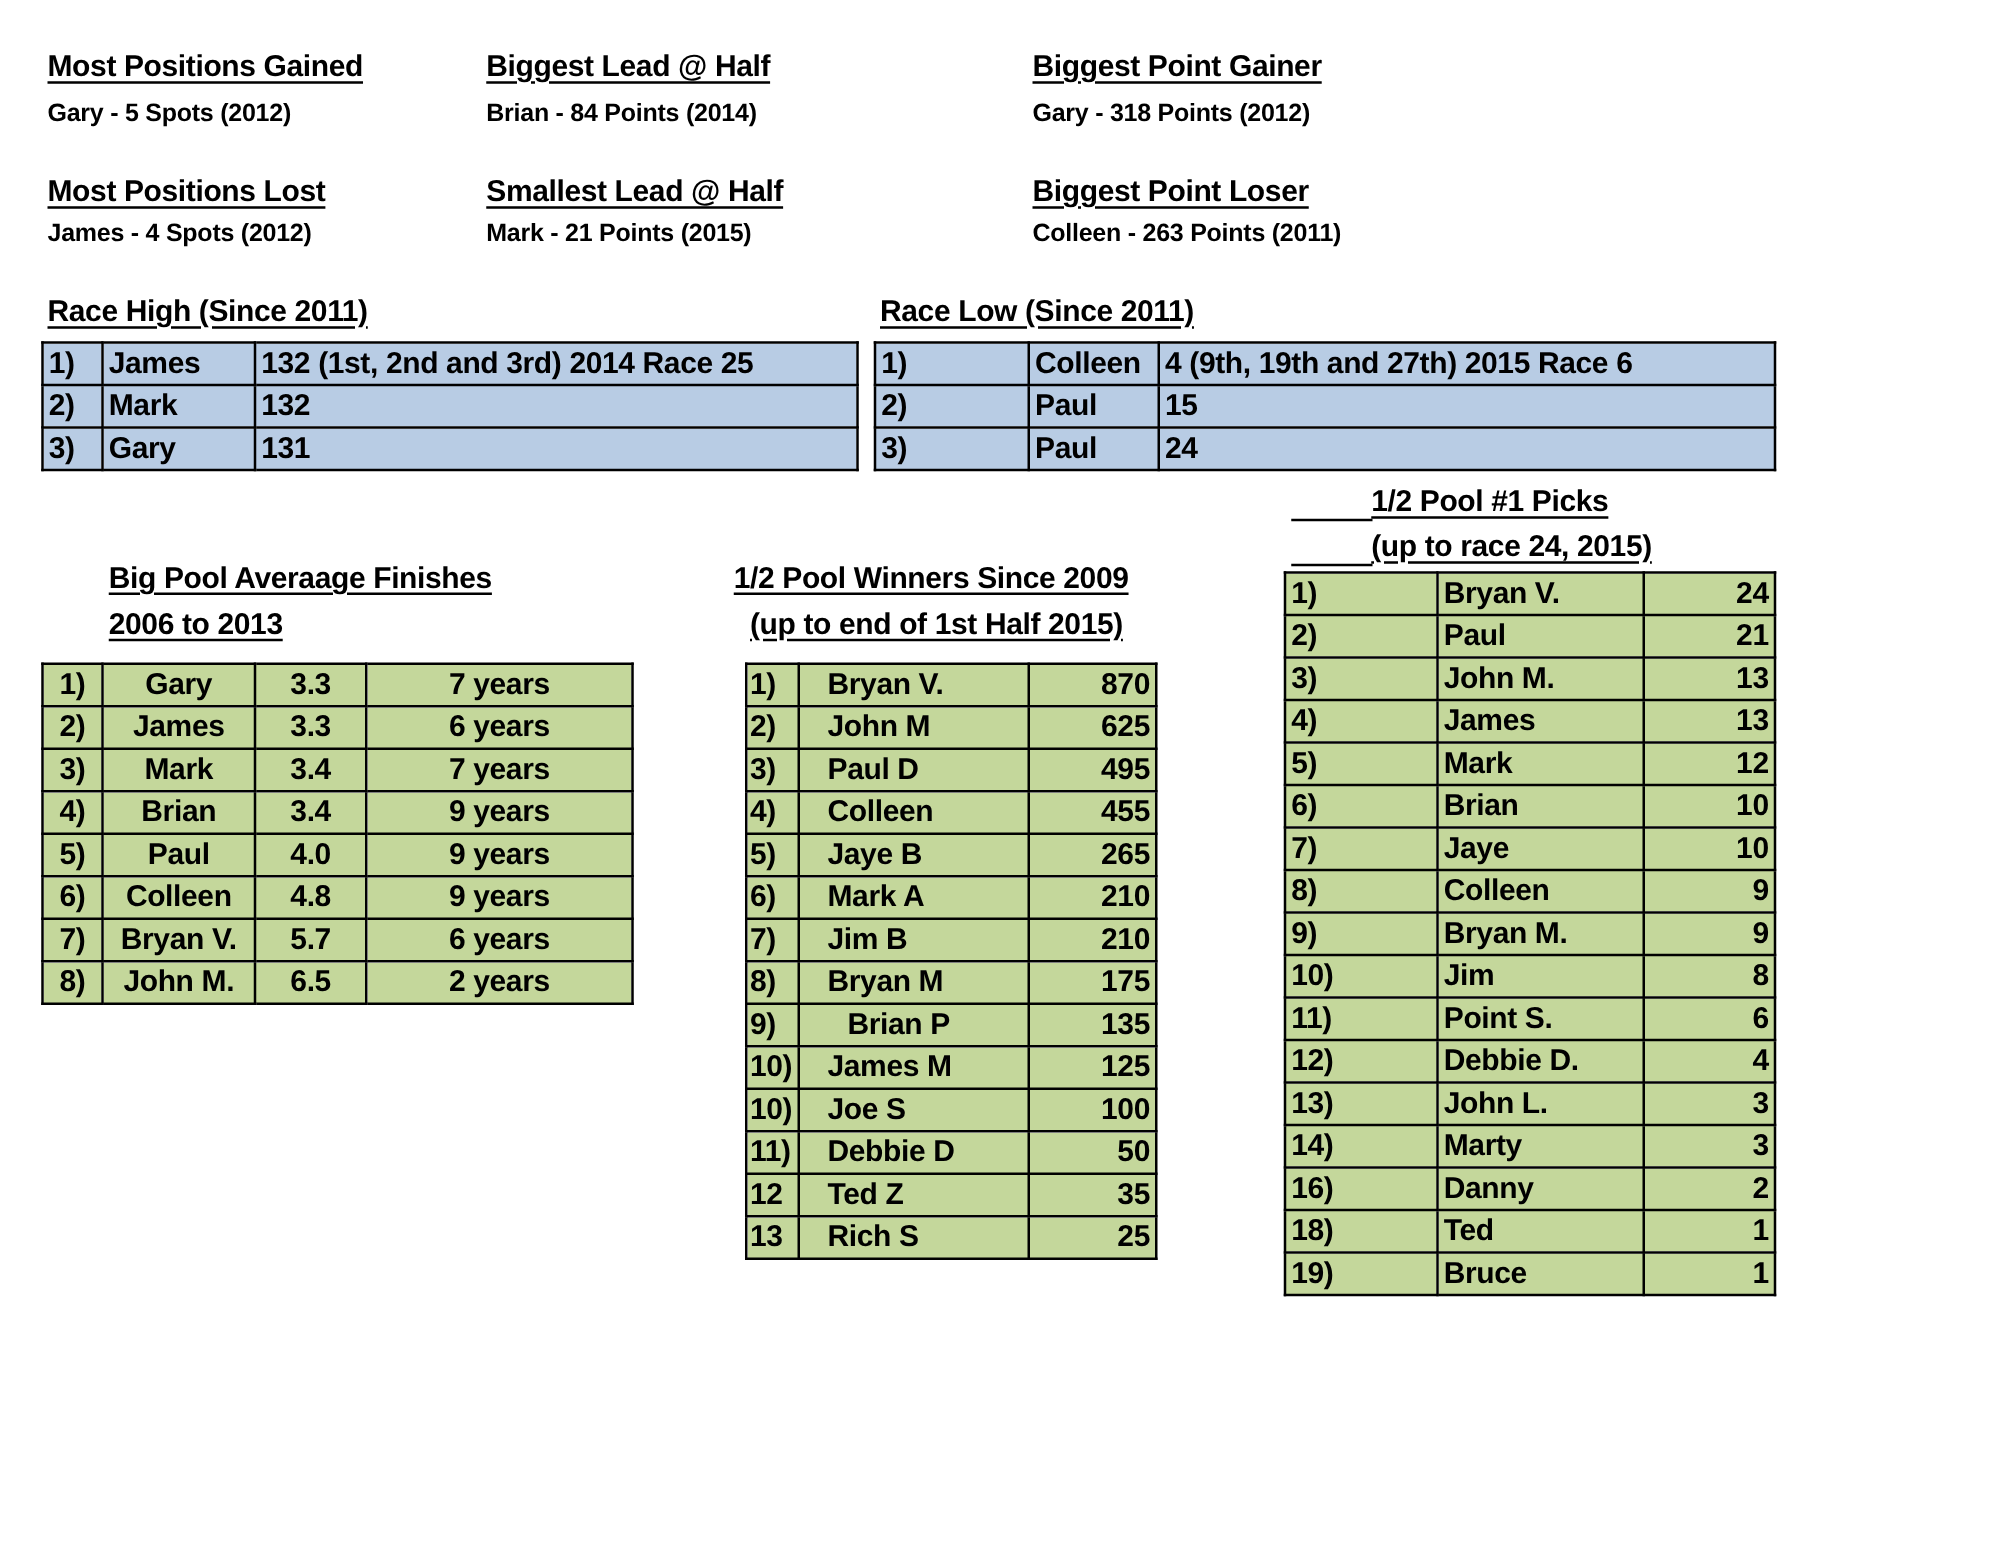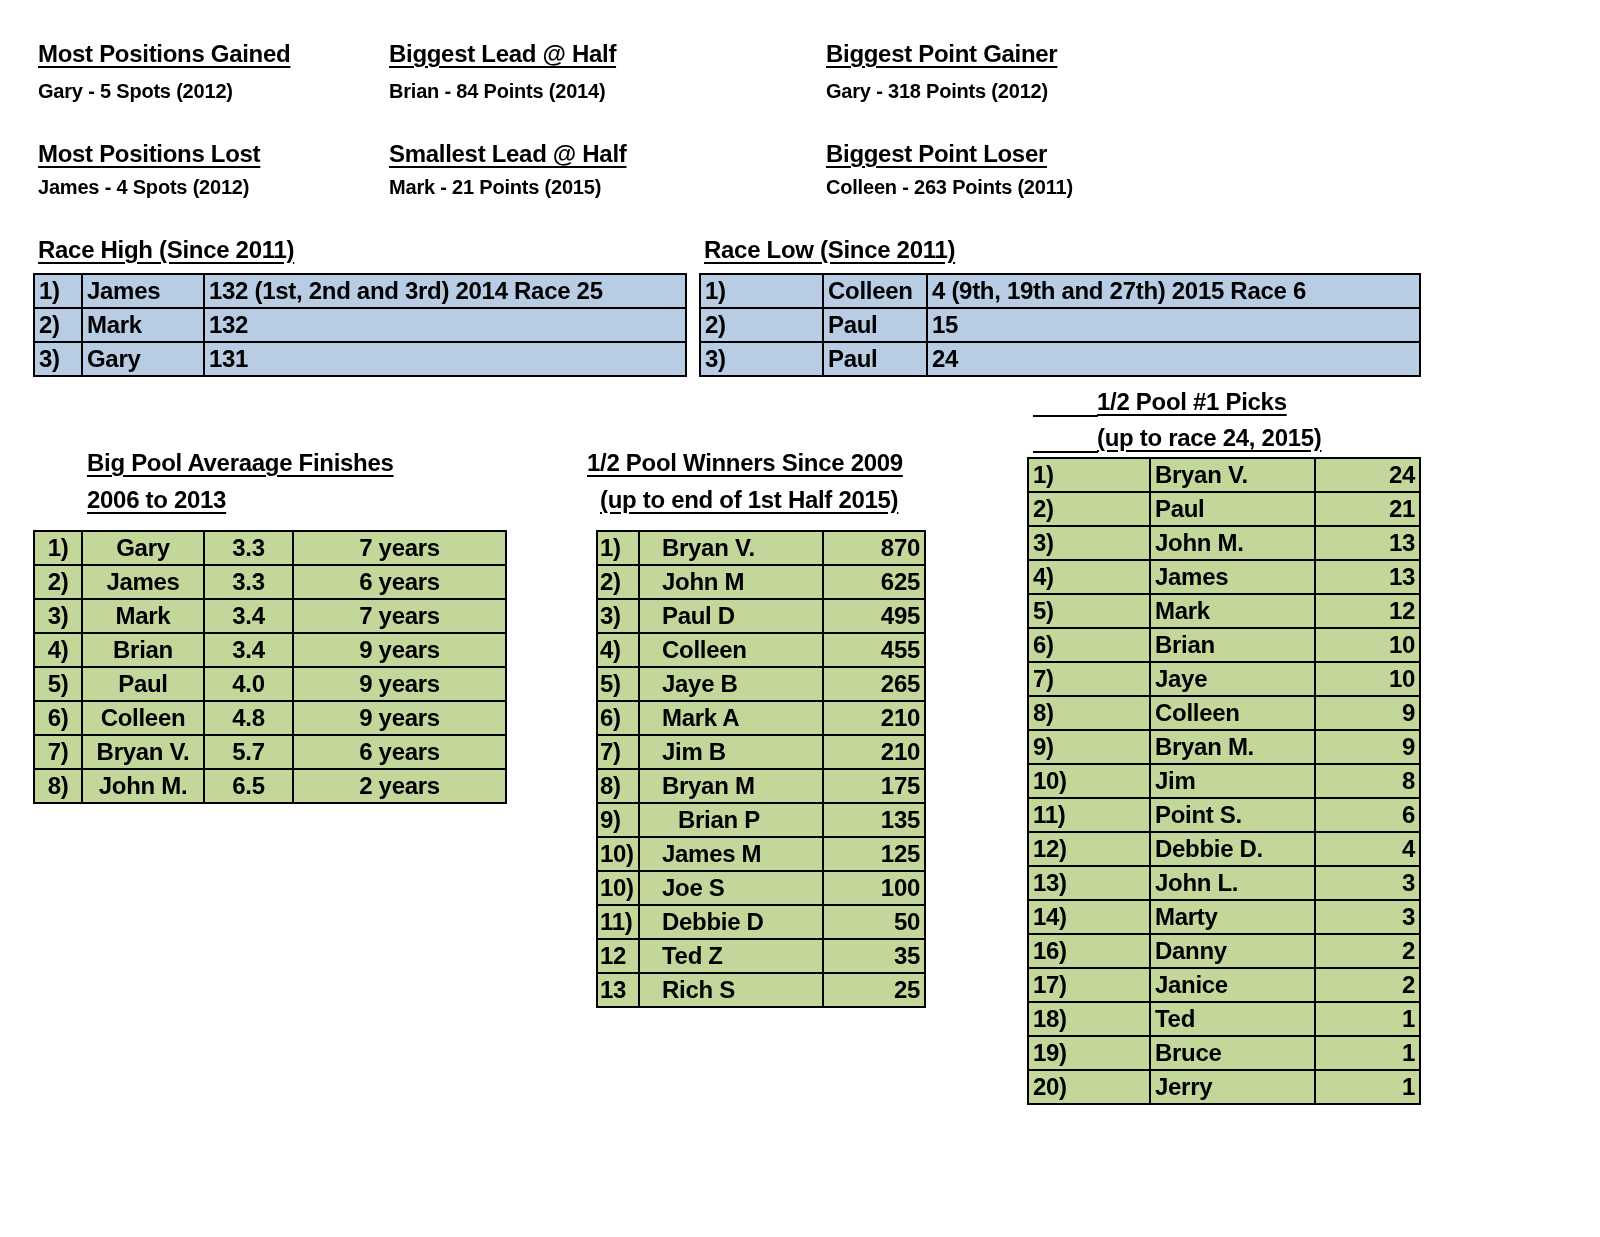--- a/index.html
+++ b/index.html
@@ -329,33 +329,23 @@
         <td class="l">14)</td>
         <td class="l">Marty</td>
         <td class="r">3</td>
       </tr>
       <tr>
         <td class="l">16)</td>
         <td class="l">Danny</td>
         <td class="r">2</td>
       </tr>
       <tr>
-        <td class="l">17)</td>
-        <td class="l">Janice</td>
-        <td class="r">2</td>
-      </tr>
-      <tr>
         <td class="l">18)</td>
         <td class="l">Ted</td>
         <td class="r">1</td>
       </tr>
       <tr>
         <td class="l">19)</td>
         <td class="l">Bruce</td>
         <td class="r">1</td>
       </tr>
-      <tr>
-        <td class="l">20)</td>
-        <td class="l">Jerry</td>
-        <td class="r">1</td>
-      </tr>
     </tbody>
 </table>
 
 </body></html>

